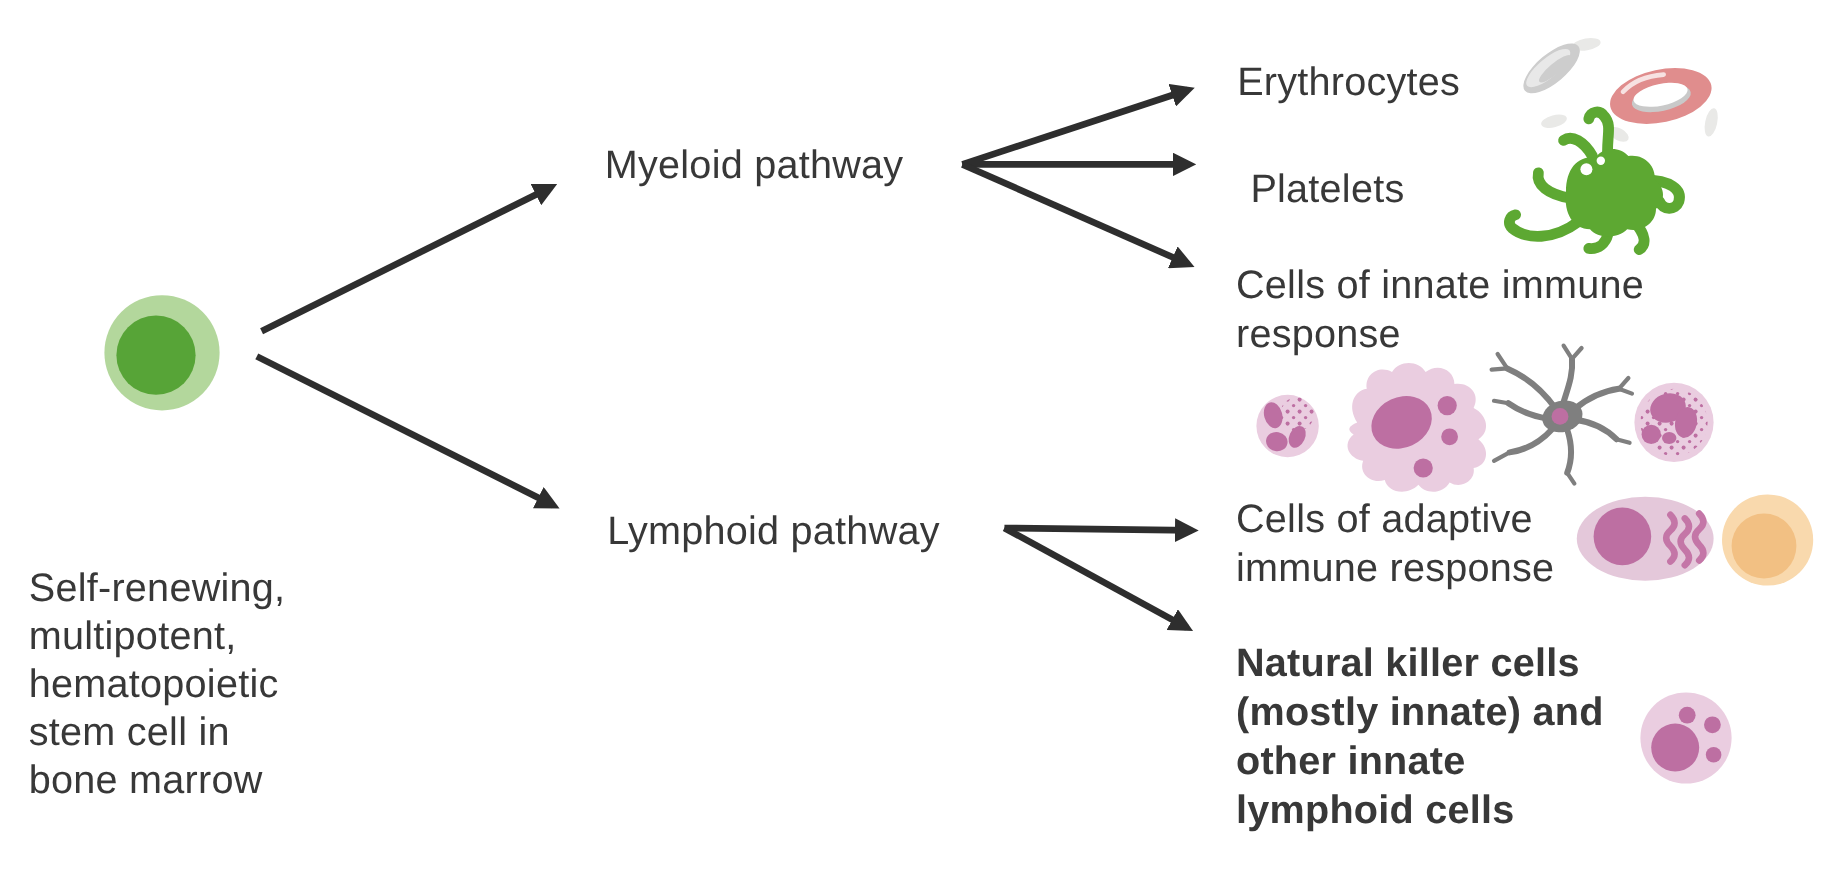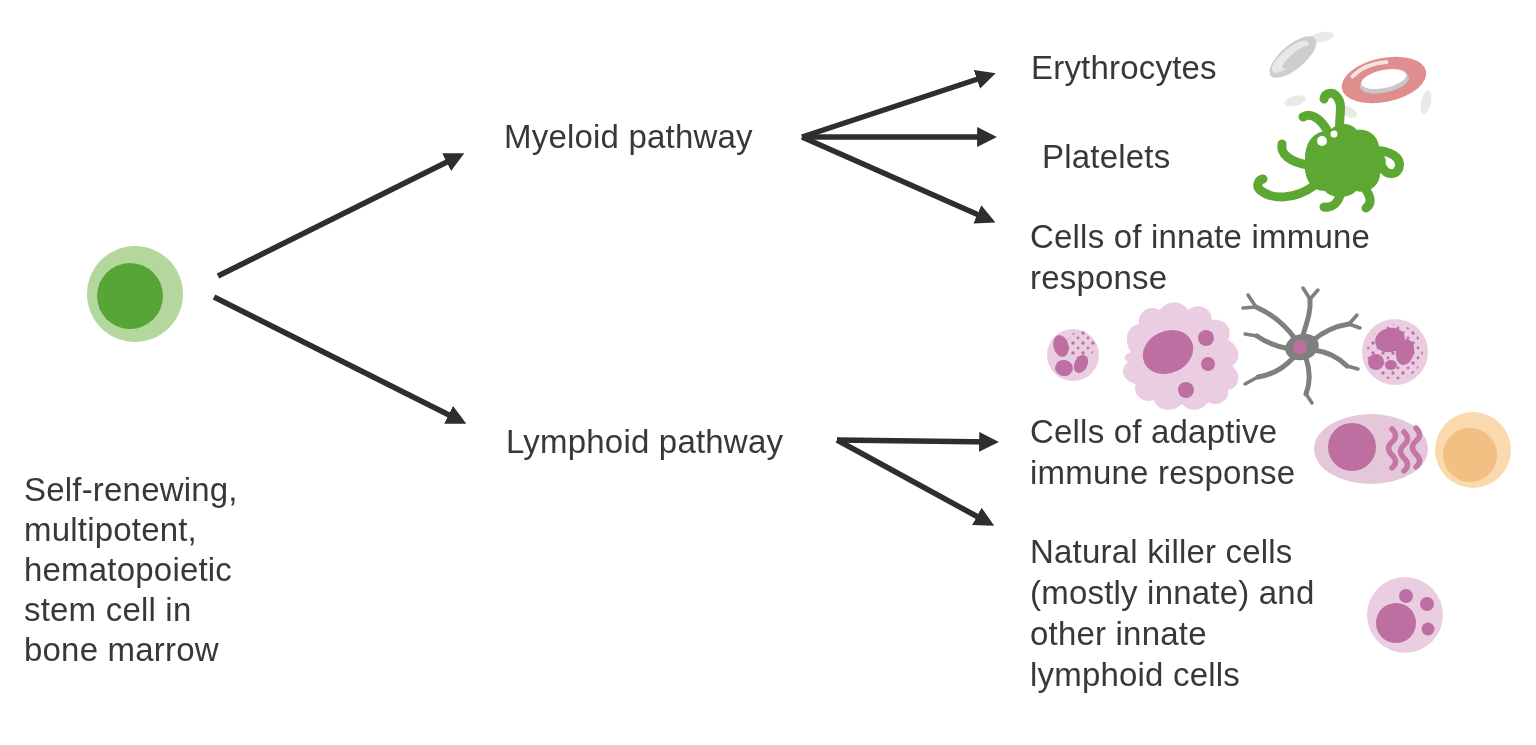--- a/index.html
+++ b/index.html
@@ -188,17 +188,17 @@
   <div class="label" style="left:506px;top:421px;">Lymphoid pathway</div>
 
   <div class="label" style="left:1031px;top:136px;margin-left:11px;">Platelets</div>
 
   <div class="label" style="left:1030px;top:411px;width:300px;">Cells of adaptive
 immune response</div>
 
   <div class="label" style="left:1030px;top:216px;width:420px;">Cells of innate immune
 response</div>
 
-  <div class="label" style="left:1030px;top:531px;width:330px;">Natural killer cells
+  <div class="label" style="left:1030px;top:531px;width:330px;font-weight:bold;">Natural killer cells
 (mostly innate) and
 other innate
 lymphoid cells</div>
 </div>
 
 </body></html>

